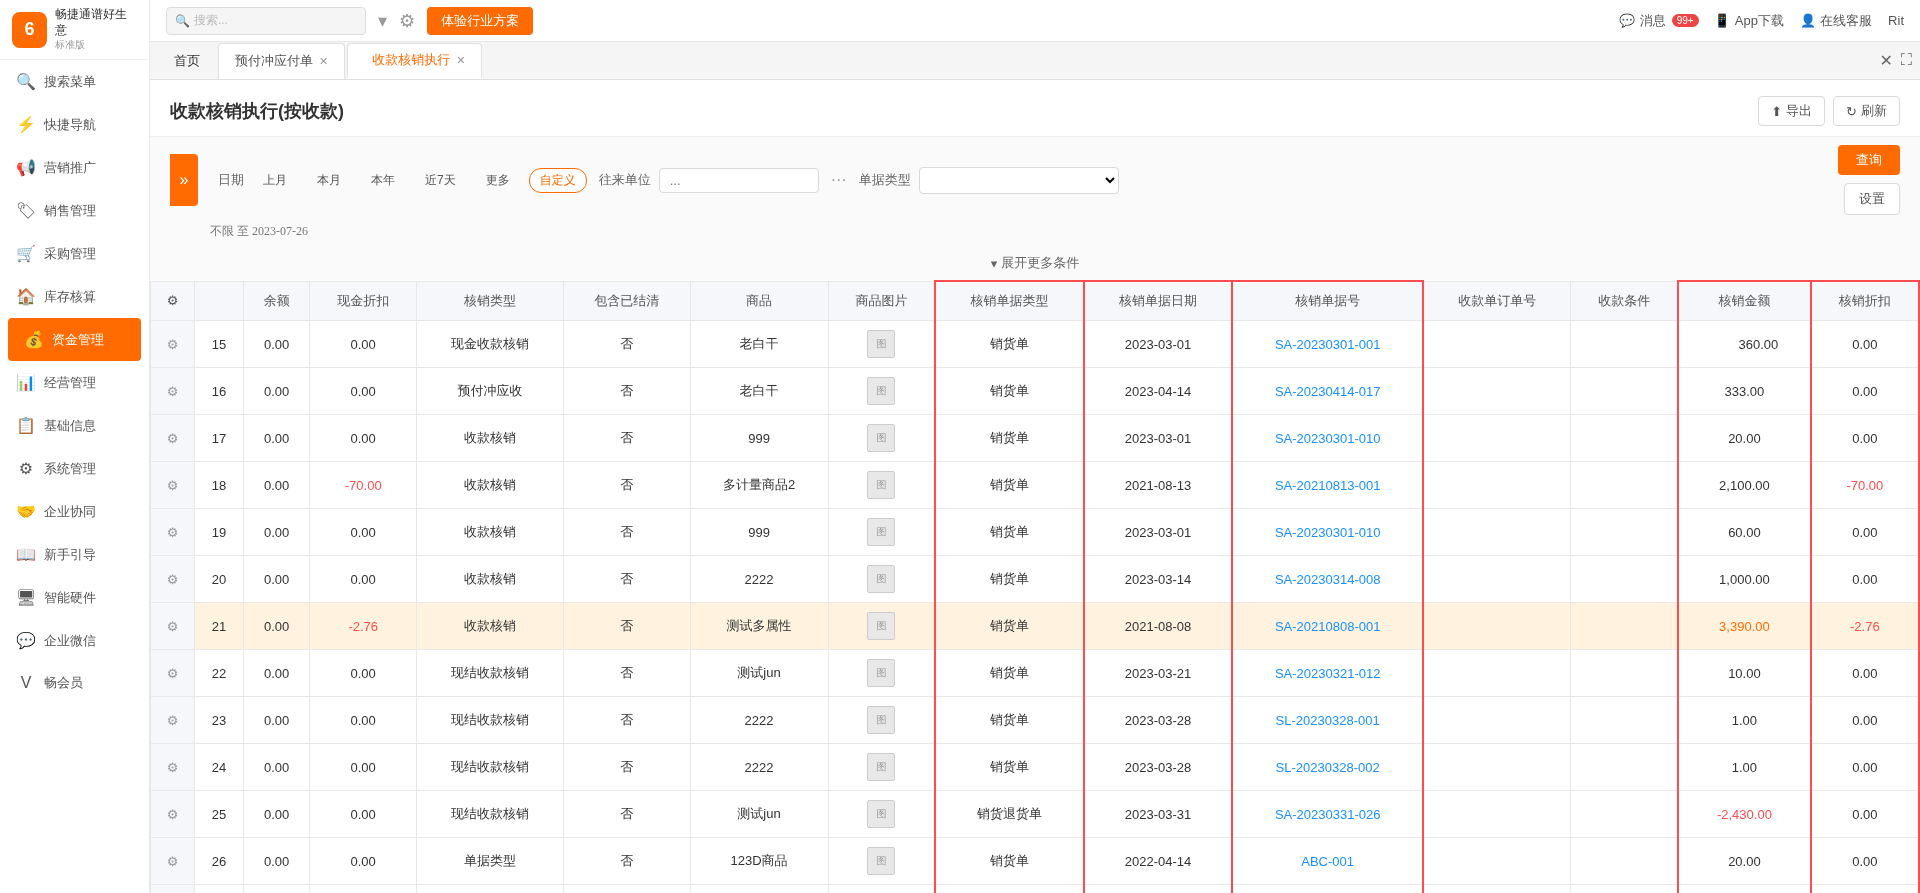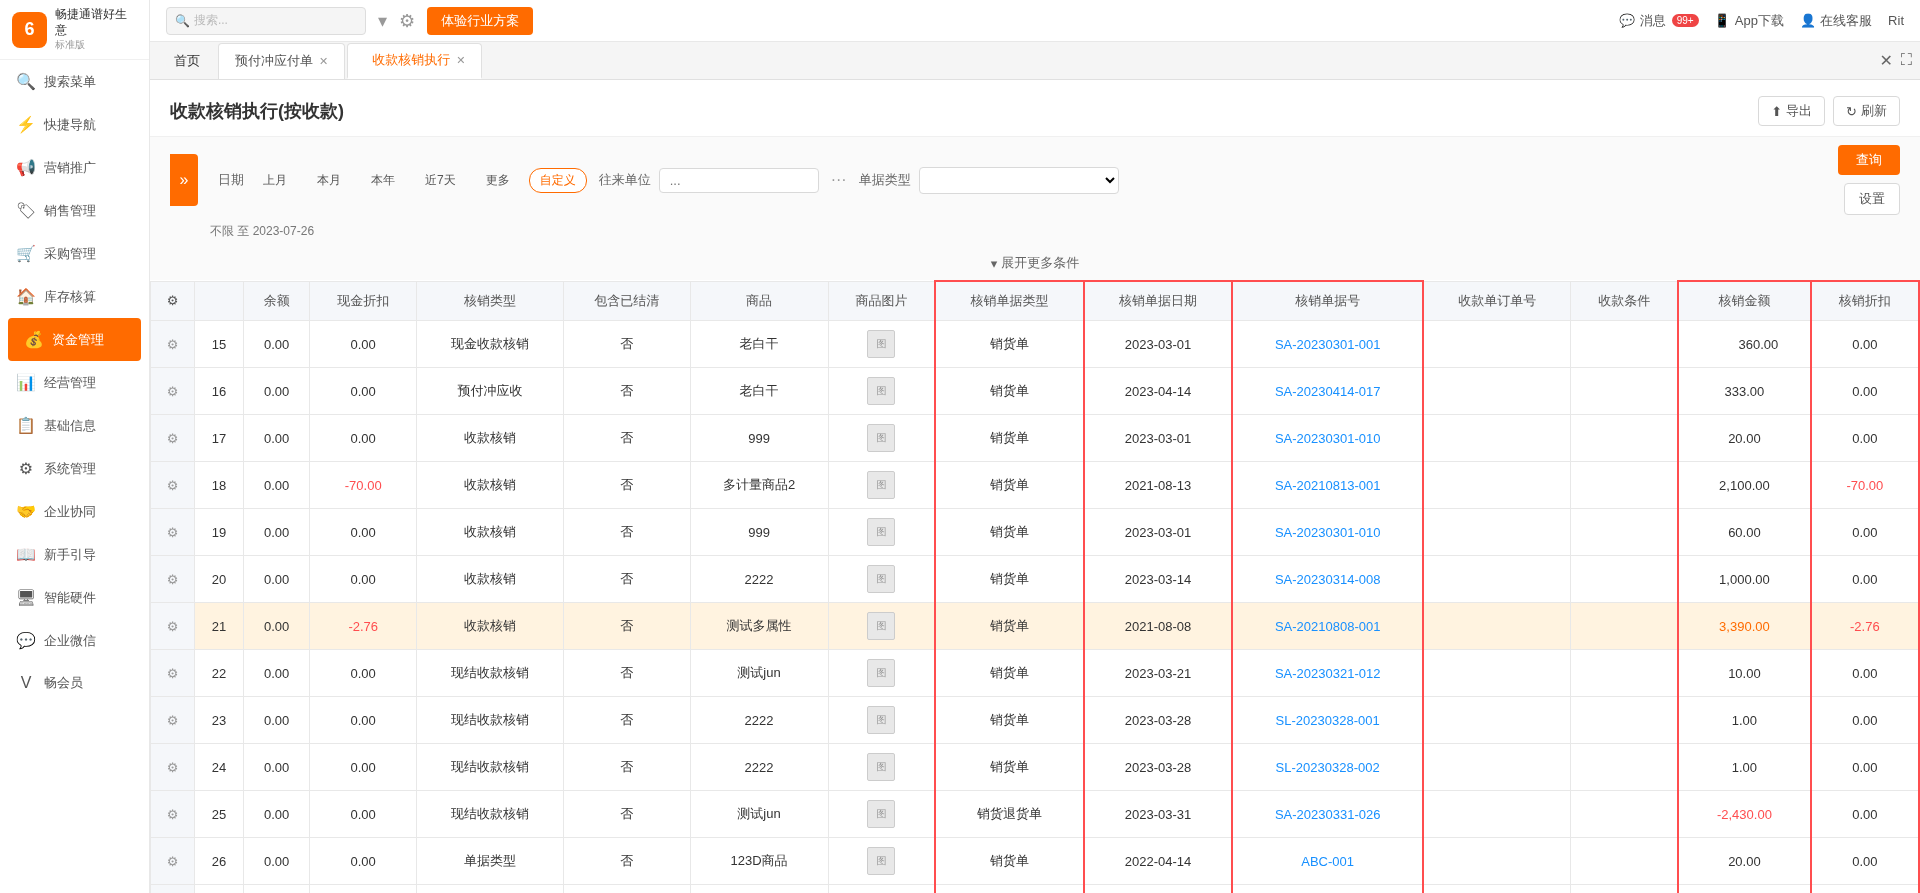--- a/index.html
+++ b/index.html
@@ -235,21 +235,21 @@
           <span class="filter-label">单据类型</span>
           <select class="filter-select" style="width:200px;">
             <option></option>
           </select>
         </div>
         <div class="filter-query-wrap">
           <button class="btn-query">查询</button>
           <button class="btn-setting">设置</button>
         </div>
       </div>
-      <div style="color:#777;font-size:12px;padding: 0 17px 6px 60px;">不限 至 2023-07-26</div>
+      <div style="color:#777;font-size:12px;padding: 0 17px 6px 60px; font-family: Liberation Serif, serif;">不限 至 2023-07-26</div>
       <div class="filter-row2">
         <div class="expand-btn">
           <span>▾</span>
           <span>展开更多条件</span>
         </div>
       </div>
     </div>
 
     <div class="table-container">
       <table>

